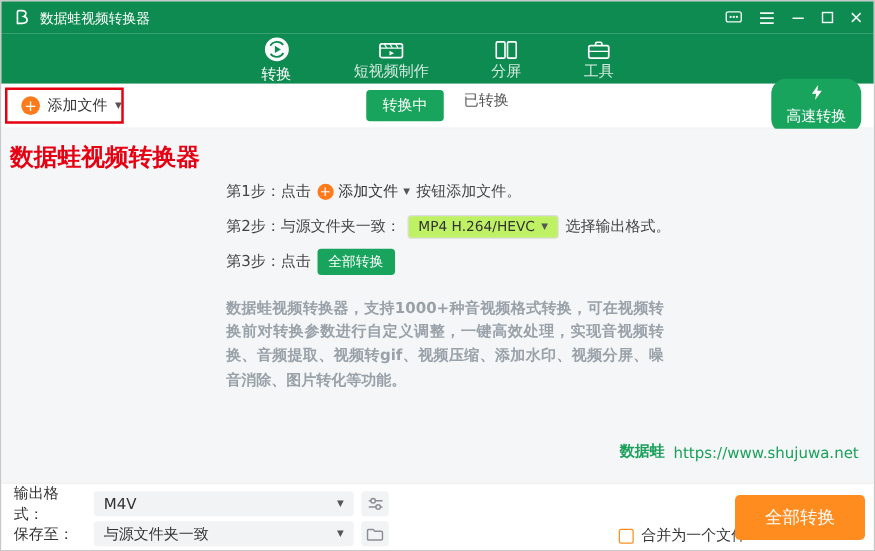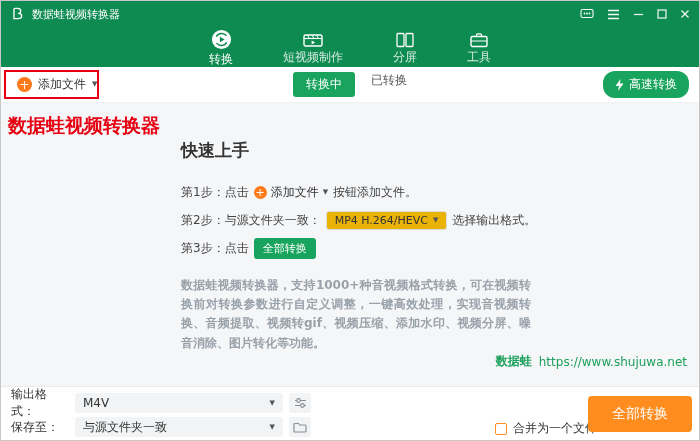--- a/index.html
+++ b/index.html
@@ -34,33 +34,33 @@
     padding:4px 6px;}
   .plus-circle{width:15px;height:15px;border-radius:50%;background:#ff7a1a;color:#fff;
     display:inline-flex;align-items:center;justify-content:center;font-size:12px;line-height:1;flex:none;}
   .plus-circle.small{width:13px;height:13px;font-size:11px;}
   .caret{font-size:7px;color:#555;line-height:1;}
   .seg{position:absolute;left:50%;transform:translateX(-50%);display:flex;align-items:flex-start;gap:16px;}
   .seg-active{background:var(--green,#18a45c);color:#fff;border:none;border-radius:3px;
     padding:4px 13px;font-size:12px;cursor:pointer;}
   .seg-plain{background:none;border:none;color:#555;font-size:12px;cursor:pointer;}
   .speed-btn{margin-left:auto;background:var(--green,#18a45c);color:#fff;border:none;
-    border-radius:12px;padding:5px 12px;font-size:12px;display:flex;align-items:center;gap:5px;cursor:pointer;}
+    border-radius:12px;padding:5px 12px;font-size:12px;display:flex;align-items:center;gap:5px;cursor:pointer;flex-direction:column;}
   .red-box{position:absolute;left:3px;top:3px;width:95px;height:29px;
     border:2px solid var(--annotation-red,#e60012);pointer-events:none;}
 
   
   .main{flex:1;position:relative;background:#f5f6f8;}
   .annotation-text{position:absolute;left:7px;top:10px;font-size:19px;font-weight:bold;
     color:var(--annotation-red,#e60012);}
   .content{position:absolute;left:180px;top:36px;width:350px;}
   .content-title{font-size:17px;font-weight:bold;color:#333;margin-bottom:16px;}
   .step{display:flex;align-items:center;gap:5px;height:28px;font-size:12px;color:#444;white-space:nowrap;}
   .inline-add{display:inline-flex;align-items:center;gap:4px;cursor:pointer;color:#333;}
-  .inline-format{display:inline-flex;align-items:center;gap:5px;background:#eab308;border:1px solid #ddd;
+  .inline-format{display:inline-flex;align-items:center;gap:5px;background:#bef264;border:1px solid #ddd;
     border-radius:3px;padding:2px 8px;font-size:11px;color:#333;cursor:pointer;}
   .inline-green{background:var(--green,#18a45c);color:#fff;border-radius:3px;padding:3px 9px;
     font-size:11px;cursor:pointer;}
   .desc{margin-top:14px;font-size:12px;color:#99a1a9;line-height:1.6;text-align:justify;font-weight:bold;}
   .brand-link{position:absolute;right:12px;bottom:16px;font-size:12px;
     color:var(--link-green,#1ba05b);display:flex;gap:7px;cursor:pointer;align-items:center;}
   .brand{font-weight:bold;}
 
   
   .footer{height:54px;background:#fff;border-top:1px solid #ebebeb;position:relative;flex:none;}
@@ -185,21 +185,20 @@
       </span>
       <span>高速转换</span>
     </button>
     <div class="red-box"></div>
   </div>
 
   <div class="main">
     <div class="annotation-text">数据蛙视频转换器</div>
 
     <div class="content">
-      <div class="content-title">快速上手</div>
 
       <div class="step">
         <span>第1步：点击</span>
         <span class="inline-add">
           <span class="plus-circle small">+</span>
           <span>添加文件</span>
           <span class="caret">▼</span>
         </span>
         <span>按钮添加文件。</span>
       </div>

